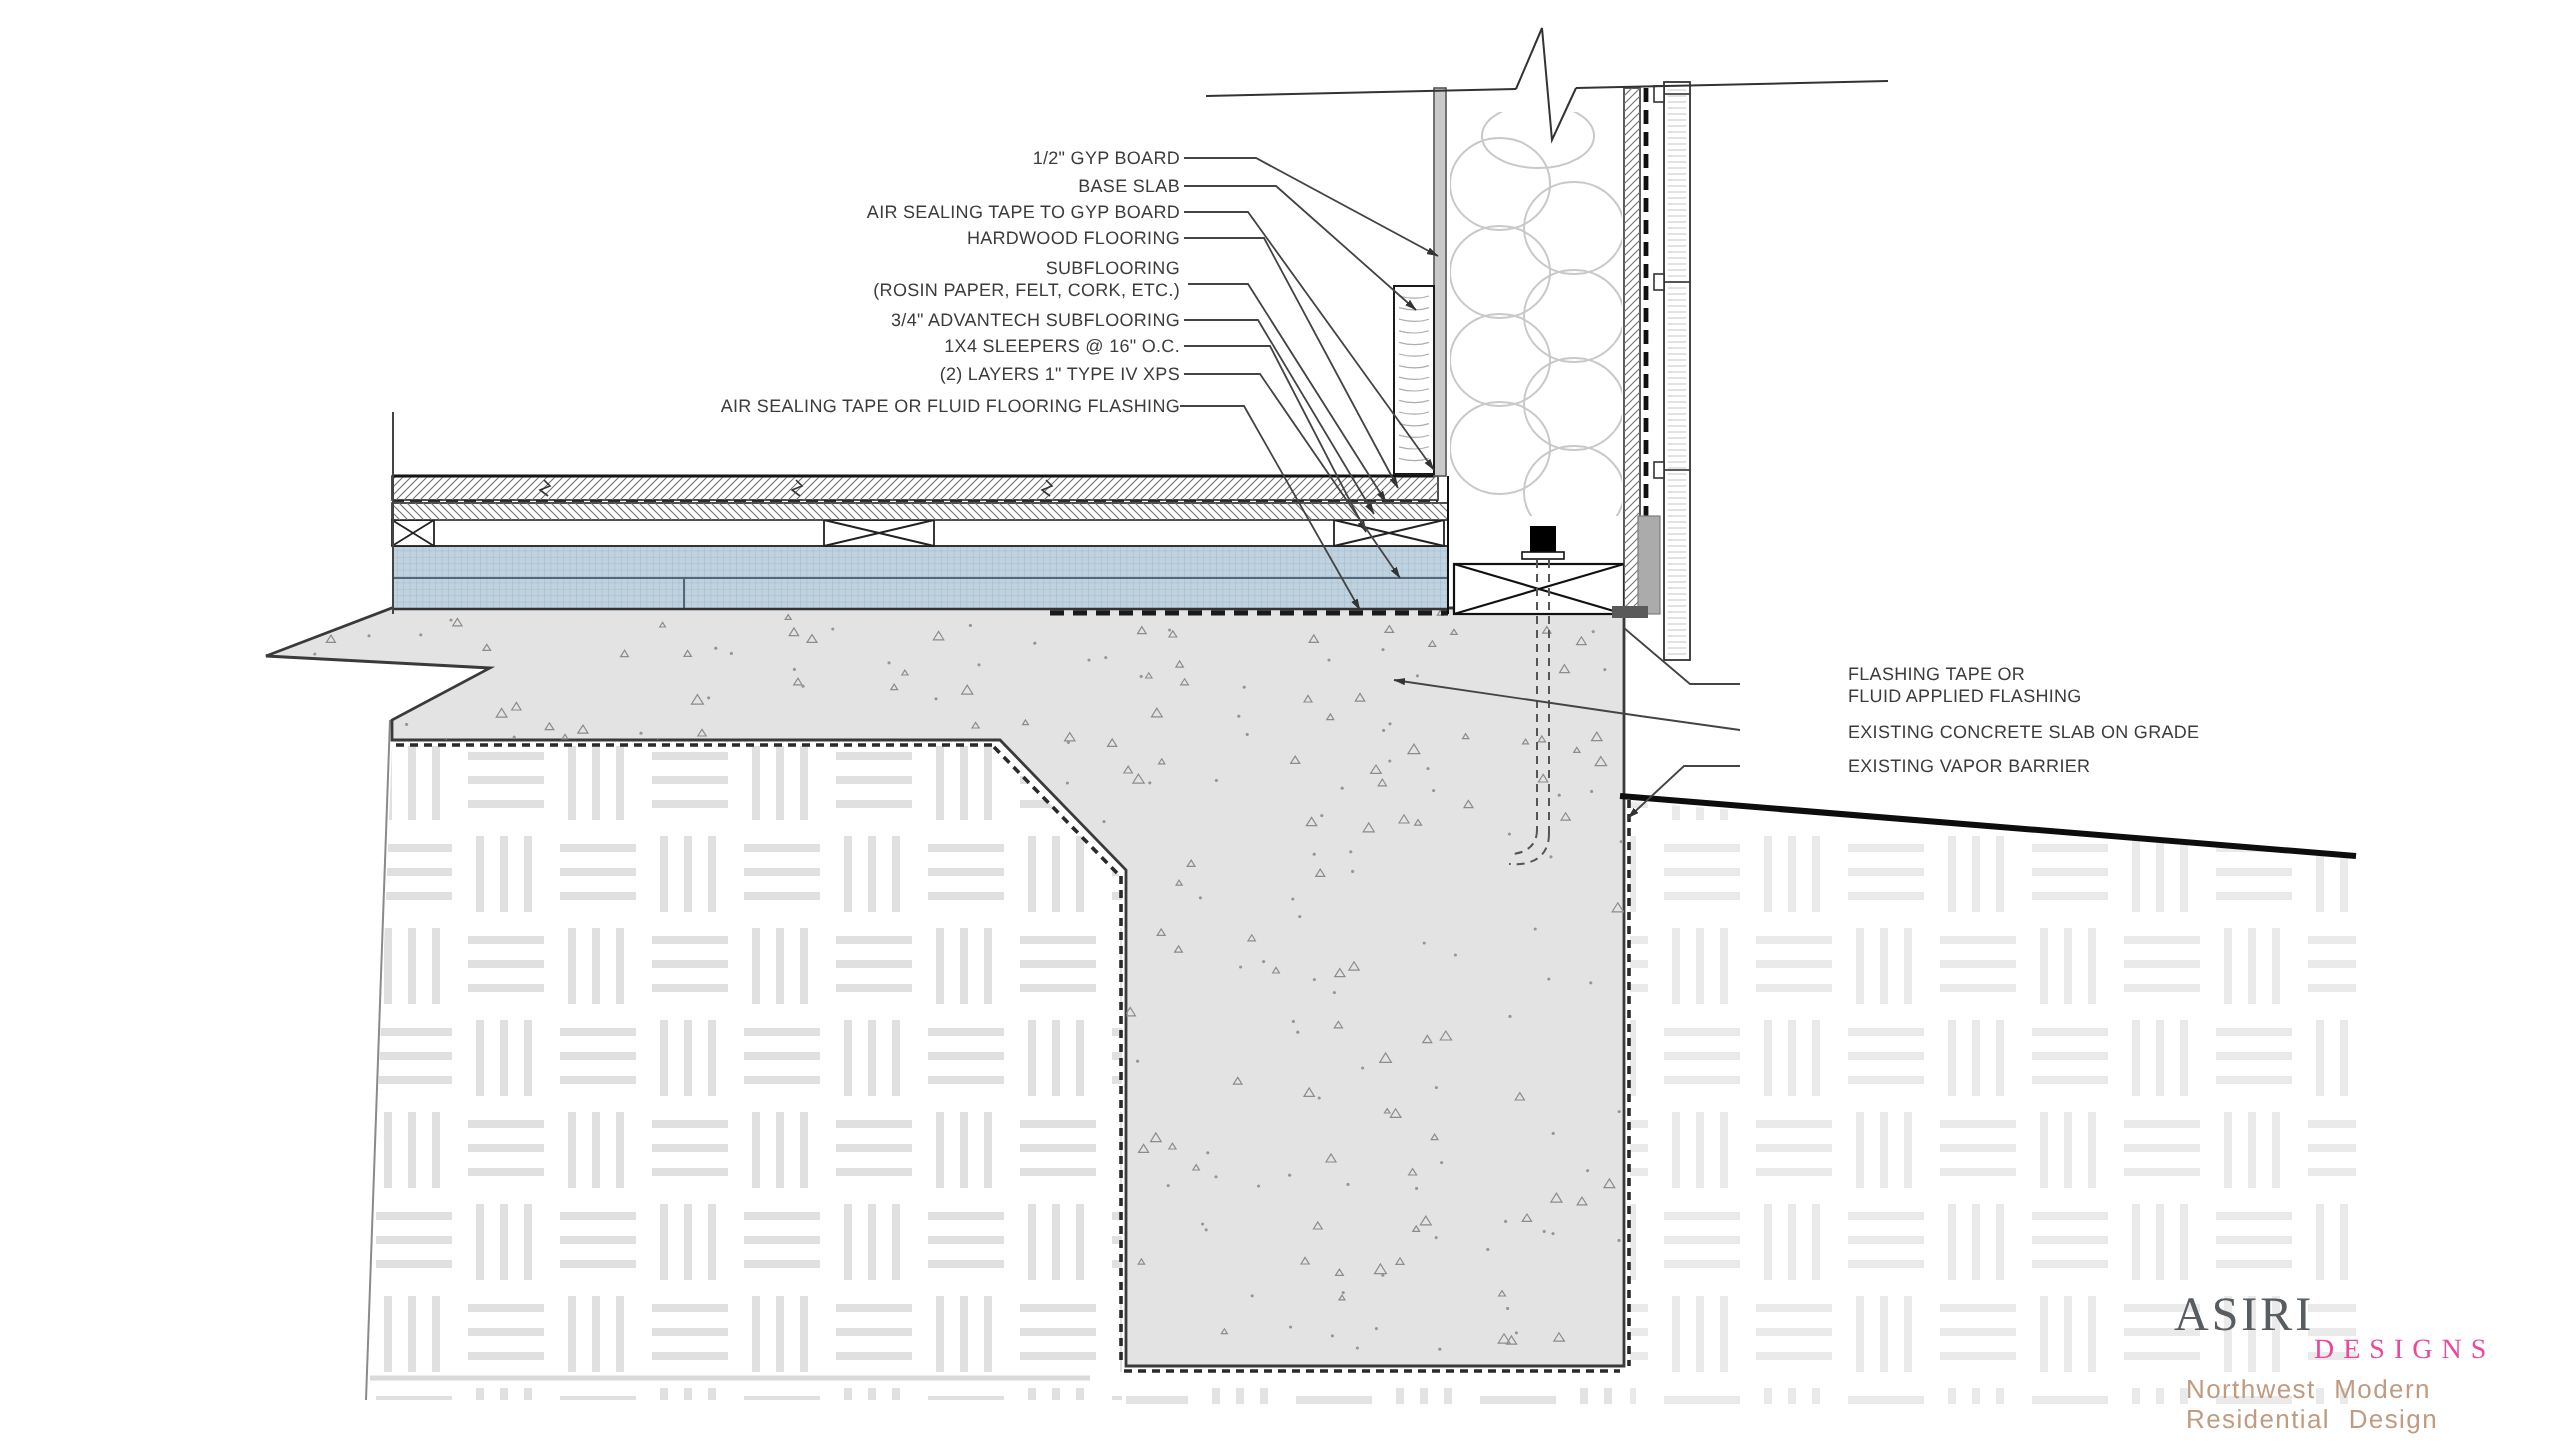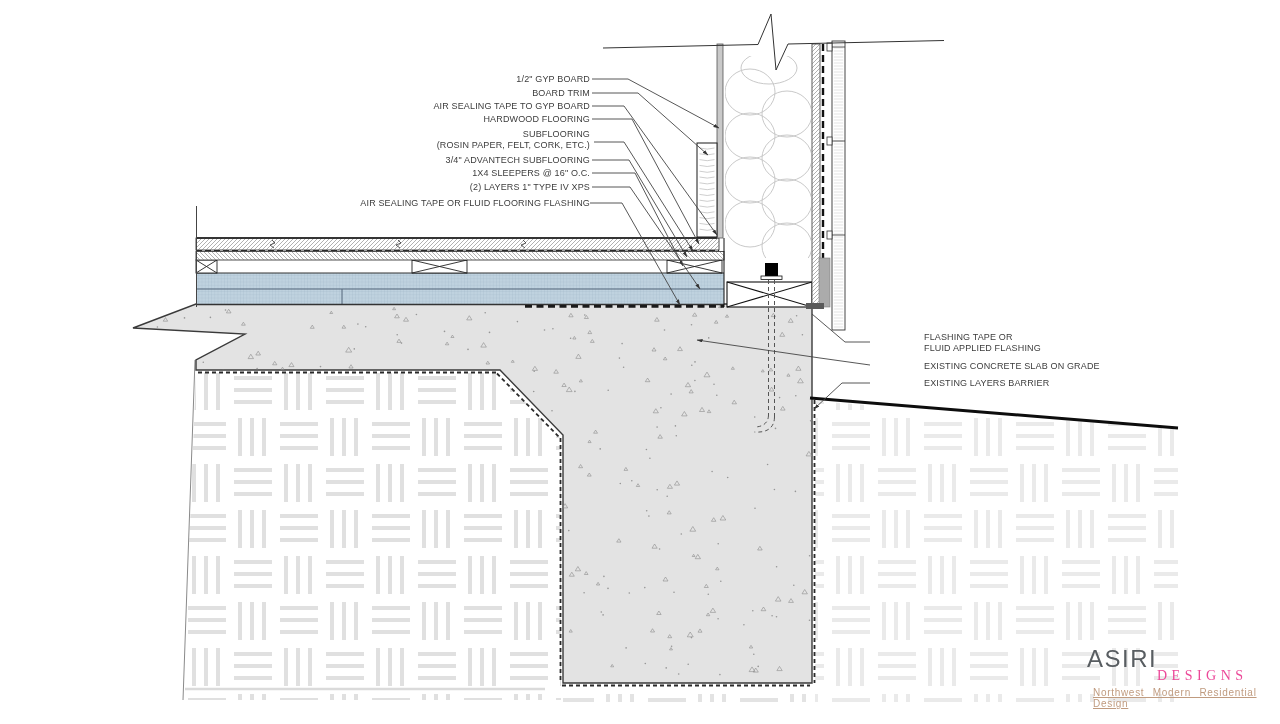--- a/index.html
+++ b/index.html
@@ -4,26 +4,26 @@
 <style>
   html,body{margin:0;padding:0;}
   body{width:1280px;height:724px;position:relative;background:#fff;overflow:hidden;
        font-family:"Liberation Sans",sans-serif;}
   #stage{position:absolute;inset:0;}
   svg{position:absolute;left:0;top:0;}
   .callout{position:absolute;font-size:9px;line-height:10px;color:#3c3c3c;
            letter-spacing:.15px;white-space:nowrap;}
   .callout.lft{right:690px;text-align:right;}
   .callout.rgt{left:877px;text-align:left;padding-left:47px;}
-  .logo-name{position:absolute;left:1087px;top:645px;font-family:Liberation Sans, sans-serif;
+  .logo-name{position:absolute;left:1087px;top:645px;font-family:Liberation Serif, serif;
              font-size:24px;letter-spacing:1.5px;color:#585d61;}
   .logo-word{position:absolute;left:1157px;top:668px;font-family:"Liberation Serif",serif;
              font-size:14px;letter-spacing:4.5px;color:#ec4899;}
-  .logo-tag{position:absolute;left:1093px;top:687px;font-size:10px;color:#c09b7f;
-            letter-spacing:.7px;word-spacing:5px;text-decoration:underline;}
+  .logo-tag{position:absolute;left:1093px;top:687px;font-size:13px;color:#c09b7f;
+            letter-spacing:.7px;word-spacing:5px;}
 </style>
 </head>
 <body>
 
 <div id="stage">
 
 <svg width="1280" height="724" viewBox="0 0 1280 724">
   <defs>
     <pattern id="weave" patternUnits="userSpaceOnUse" width="92" height="92">
       <g stroke="#dcdcdc" stroke-width="4" fill="none">
@@ -733,34 +733,34 @@
     <polyline points="590,203 622,203 680,305" marker-end="url(#arr)"></polyline>
   </g>
   <g stroke="#444" stroke-width="0.9" fill="none">
     <polyline points="870,342 845,342 812,314"></polyline>
     <polyline points="870,365 820,358 697,340" marker-end="url(#arr)"></polyline>
     <polyline points="870,383 842,383 814,409" marker-end="url(#arr)"></polyline>
   </g>
 </svg>
 
 <div class="callout lft" style="top:74px">1/2" GYP BOARD</div>
-<div class="callout lft" style="top:88px">BOARD TRIM</div>
+<div class="callout lft" style="top:88px">BASE SLAB</div>
 <div class="callout lft" style="top:101px">AIR SEALING TAPE TO GYP BOARD</div>
 <div class="callout lft" style="top:114px">HARDWOOD FLOORING</div>
 <div class="callout lft" style="top:129px">SUBFLOORING</div>
 <div class="callout lft" style="top:140px">(ROSIN PAPER, FELT, CORK, ETC.)</div>
 <div class="callout lft" style="top:155px">3/4" ADVANTECH SUBFLOORING</div>
 <div class="callout lft" style="top:168px">1X4 SLEEPERS @ 16" O.C.</div>
 <div class="callout lft" style="top:182px">(2) LAYERS 1" TYPE IV XPS</div>
 <div class="callout lft" style="top:198px">AIR SEALING TAPE OR FLUID FLOORING FLASHING</div>
 
 <div class="callout rgt" style="top:332px">FLASHING TAPE OR</div>
 <div class="callout rgt" style="top:343px">FLUID APPLIED FLASHING</div>
 <div class="callout rgt" style="top:361px">EXISTING CONCRETE SLAB ON GRADE</div>
-<div class="callout rgt" style="top:378px">EXISTING LAYERS BARRIER</div>
+<div class="callout rgt" style="top:378px">EXISTING VAPOR BARRIER</div>
 
 <div>
   <div class="logo-name">ASIRI</div>
   <div class="logo-word">DESIGNS</div>
   <div class="logo-tag">Northwest Modern Residential Design</div>
 </div>
 
 </div>
 
 </body></html>

